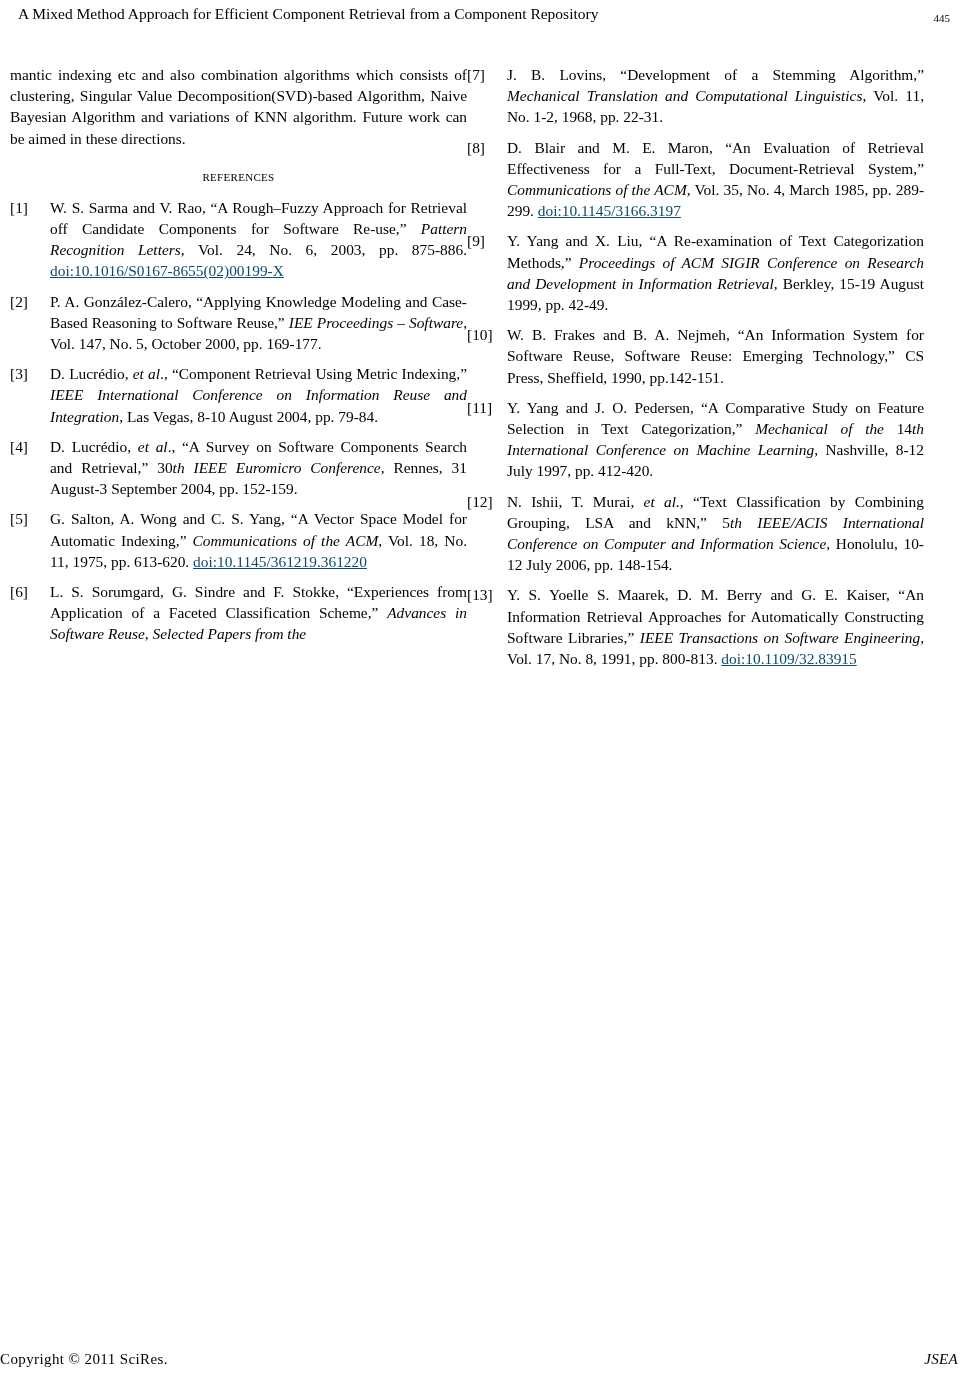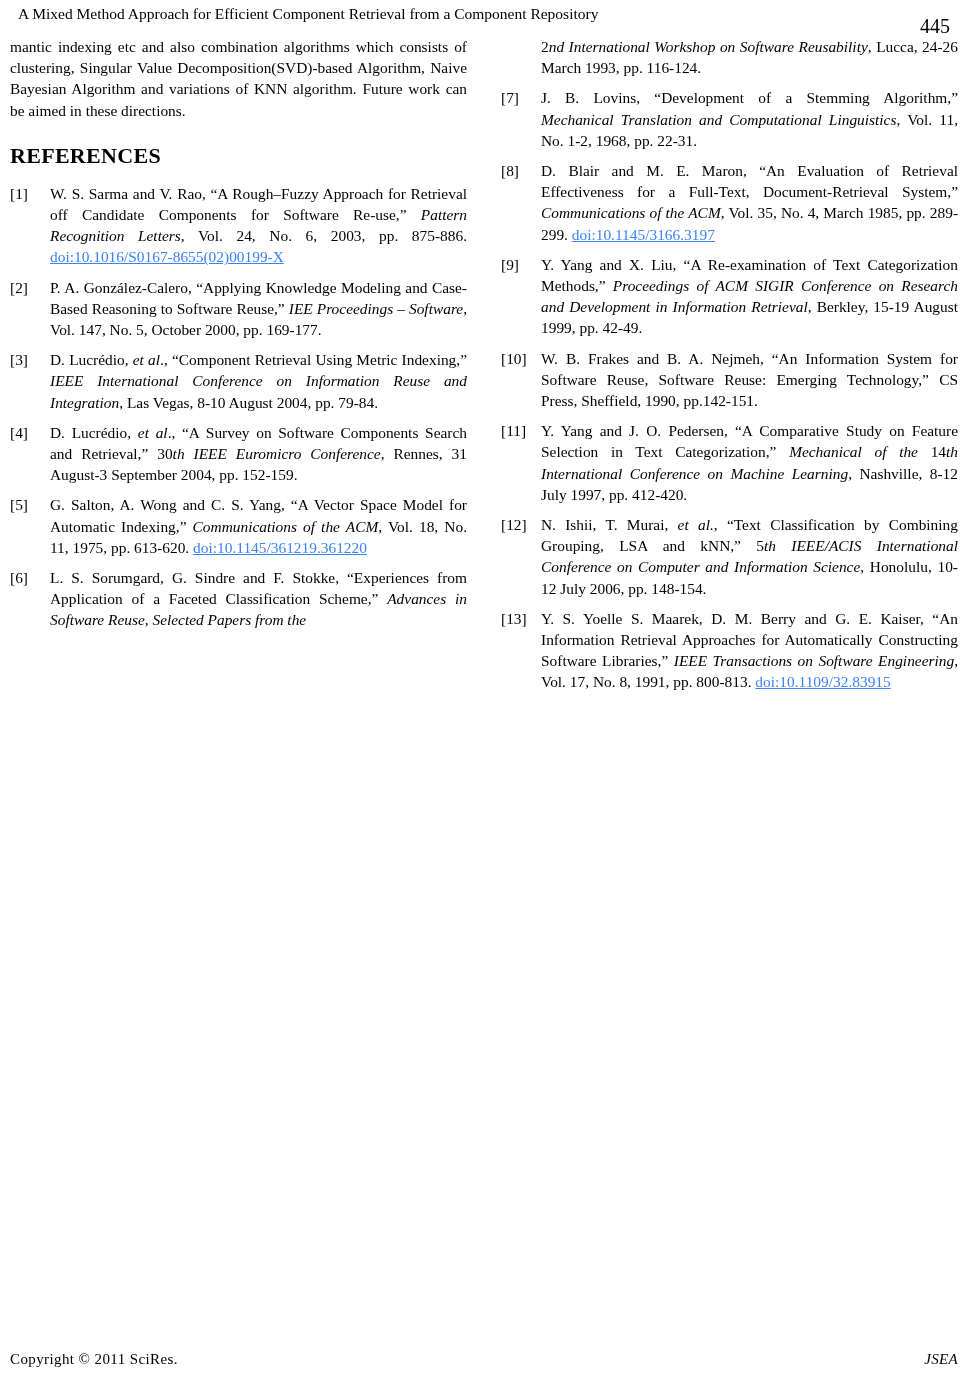--- a/index.html
+++ b/index.html
@@ -29,51 +29,50 @@
   .running-head-title {
     flex: 1;
     text-align: left;
     font-size: 15.5px;
     line-height: 20px;
     white-space: nowrap;
   }
   .page-number {
     position: absolute;
     right: 0;
-    top: 12px;
-    font-size: 20px;
+    top: 4px;
+    font-size: 11px;
     line-height: 20px;
   }
 
   
   .columns {
     position: absolute;
-    top: 36px;
+    top: 64px;
     left: 10px;
     width: 948px;
     display: flex;
-    gap: 34px;
   }
   .column {
     width: 457px;
   }
 
   .body-para {
     font-size: 15.4px;
     line-height: 21.2px;
     text-align: justify;
     text-justify: inter-word;
     margin: 0 0 0 0;
     hyphens: manual;
   }
 
   .section-heading {
-    font-size: 22px;
-    font-weight: bold;
-    text-align: left;
+    font-size: 11px;
+    font-weight: normal;
+    text-align: center;
     margin: 22px 0 14px 0;
     letter-spacing: 0.3px;
   }
 
   
   .ref-list {
     margin: 0;
     padding: 0;
     list-style: none;
   }
@@ -102,28 +101,28 @@
     padding-left: 40px;
     font-size: 15.4px;
     line-height: 21.2px;
     text-align: justify;
     text-justify: inter-word;
     margin-bottom: 9px;
   }
 
   i, .it { font-style: italic; }
   .doi {
-    color: #3b82f6;
+    color: #0c4a6e;
     text-decoration: underline;
   }
 
   
   .footer {
     position: absolute;
-    left: 10px;
+    left: 0;
     right: 10px;
     bottom: 18px;
     display: flex;
     justify-content: space-between;
     align-items: baseline;
     font-size: 15px;
   }
   .footer-left { letter-spacing: 0.4px; }
   .footer-right {
     font-weight: normal;
@@ -168,21 +167,20 @@
           <span class="ref-text"><span>G. Salton, A. Wong and C. S. Yang, “A Vector Space Model for Automatic Indexing,” </span><i>Communications of the ACM</i><span>, Vol. 18, No. 11, 1975, pp. 613-620. </span><a class="doi" href="#">doi:10.1145/361219.361220</a></span>
         </li>
         <li class="ref-item">
           <span class="ref-num">[6]</span>
           <span class="ref-text"><span>L. S. Sorumgard, G. Sindre and F. Stokke, “Experiences from Application of a Faceted Classification Scheme,” </span><i>Advances in Software Reuse, Selected Papers from the</i></span>
         </li>
       </ul>
   </div>
 
   <div class="column">
-    <div class="ref-cont" id="ref-6-continuation"><span>2</span><i>nd International Workshop on Software Reusability</i><span>, Lucca, 24-26 March 1993, pp. 116-124.</span></div>
 
     <ul class="ref-list" id="ref-list-right">
         <li class="ref-item">
           <span class="ref-num">[7]</span>
           <span class="ref-text"><span>J. B. Lovins, “Development of a Stemming Algorithm,” </span><i>Mechanical Translation and Computational Linguistics</i><span>, Vol. 11, No. 1-2, 1968, pp. 22-31.</span></span>
         </li>
         <li class="ref-item">
           <span class="ref-num">[8]</span>
           <span class="ref-text"><span>D. Blair and M. E. Maron, “An Evaluation of Retrieval Effectiveness for a Full-Text, Document-Retrieval System,” </span><i>Communications of the ACM</i><span>, Vol. 35, No. 4, March 1985, pp. 289-299. </span><a class="doi" href="#">doi:10.1145/3166.3197</a></span>
         </li>

